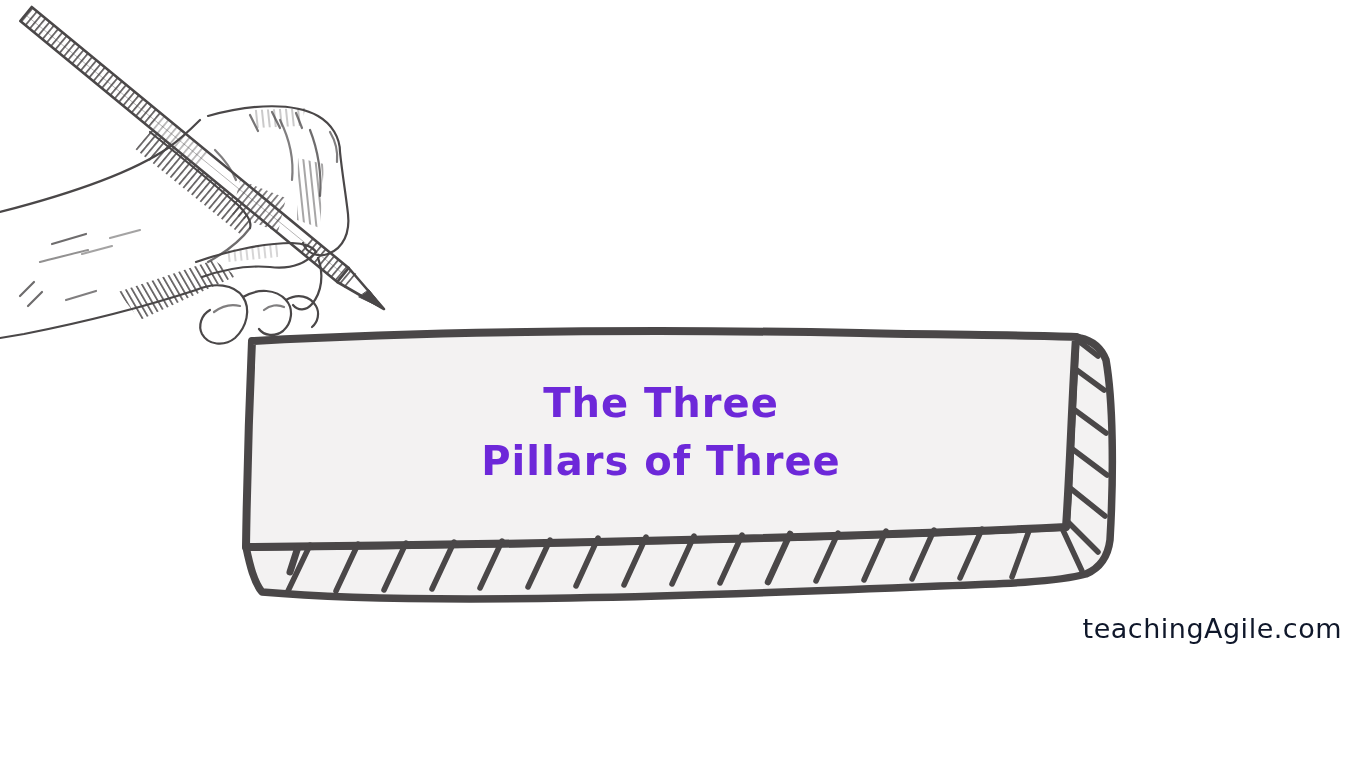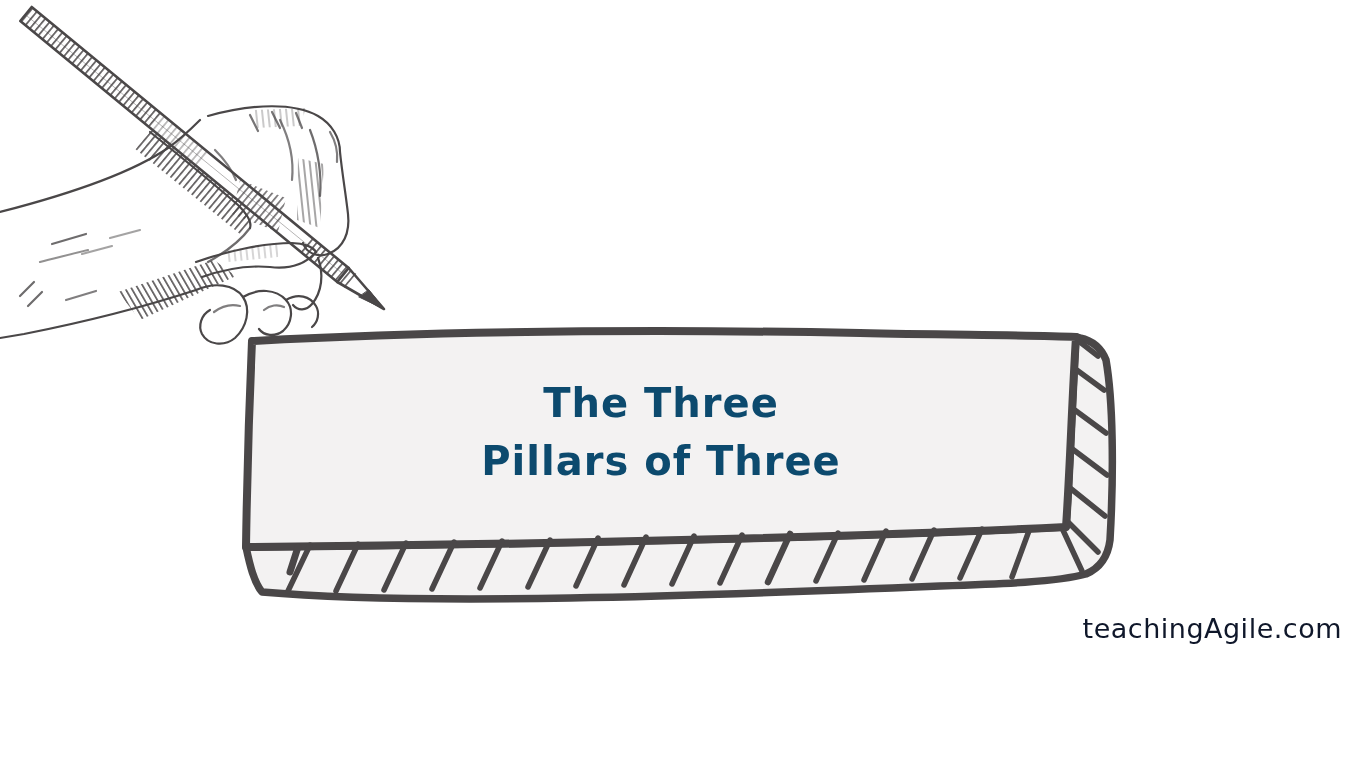--- a/index.html
+++ b/index.html
@@ -1,21 +1,21 @@
 <!DOCTYPE html>
 <html><head>
 <meta charset="utf-8">
 <style>
   html,body{margin:0;padding:0;background:#ffffff;}
   body{width:1366px;height:768px;overflow:hidden;font-family:"DejaVu Sans",sans-serif;}
   .stage{position:relative;width:1366px;height:768px;background:#ffffff;}
   .stage svg{position:absolute;left:0;top:0;}
   .banner-title{
     position:absolute;left:250px;top:374px;width:822px;
-    text-align:center;color:#0c4a6e;font-weight:bold;
+    text-align:center;color:#6d28d9;font-weight:bold;
     font-size:40px;line-height:58px;letter-spacing:1px;
     font-family:"DejaVu Sans","Liberation Sans",sans-serif;
   }
   .banner-title .line{display:block;}
   .brand{
     position:absolute;left:0;top:613px;width:1342px;
     text-align:right;color:#0f172a;font-size:27px;letter-spacing:.5px;
     font-family:"DejaVu Sans","Liberation Sans",sans-serif;
   }
 </style>

